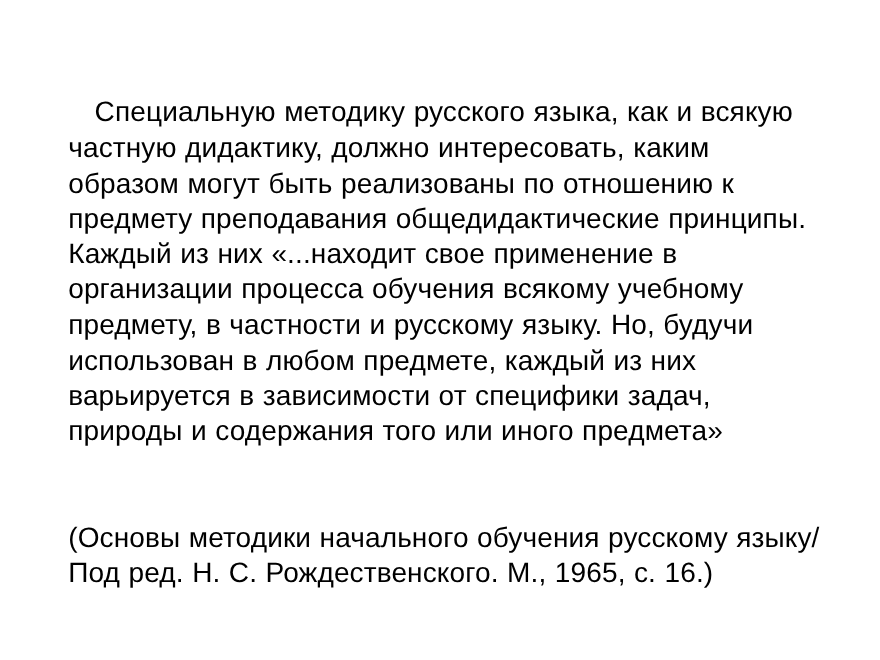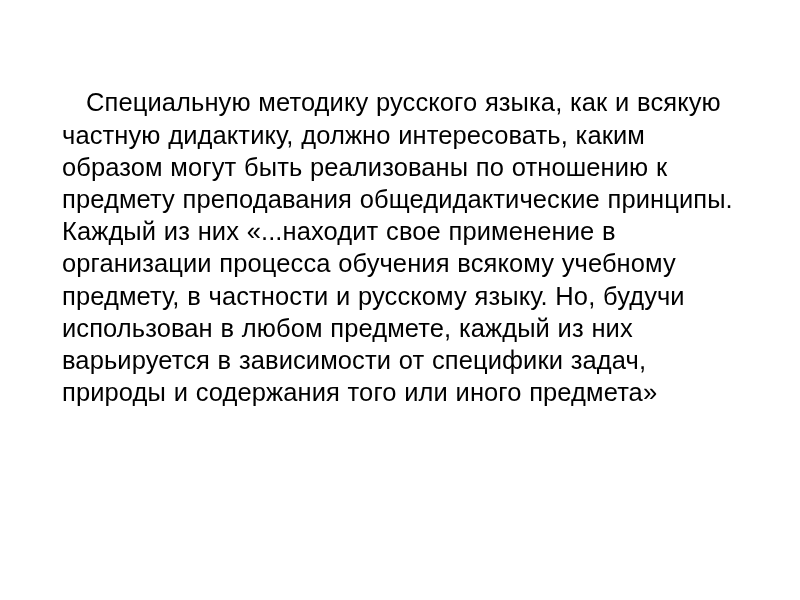--- a/index.html
+++ b/index.html
@@ -41,14 +41,15 @@
   .para.cont {
     text-indent: 0;
   }
 </style>
 </head>
 <body>
 
 <div class="slide">
   <div class="text-block">
     <p class="para">Специальную методику русского языка, как и всякую частную дидактику, должно интересовать, каким образом могут быть реализованы по отношению к предмету преподавания общедидактические принципы. Каждый из них «...находит свое применение в организации процесса обучения всякому учебному предмету, в частности и русскому языку. Но, будучи использован в любом предмете, каждый из них варьируется в зависимости от специфики задач, природы и содержания того или иного предмета»</p>
+    <p class="para cont">(Основы методики начального обучения русскому языку/ Под ред. Н. С. Рождественского. М., 1965, с. 16.)</p>
   </div>
 </div>
 
 </body></html>

